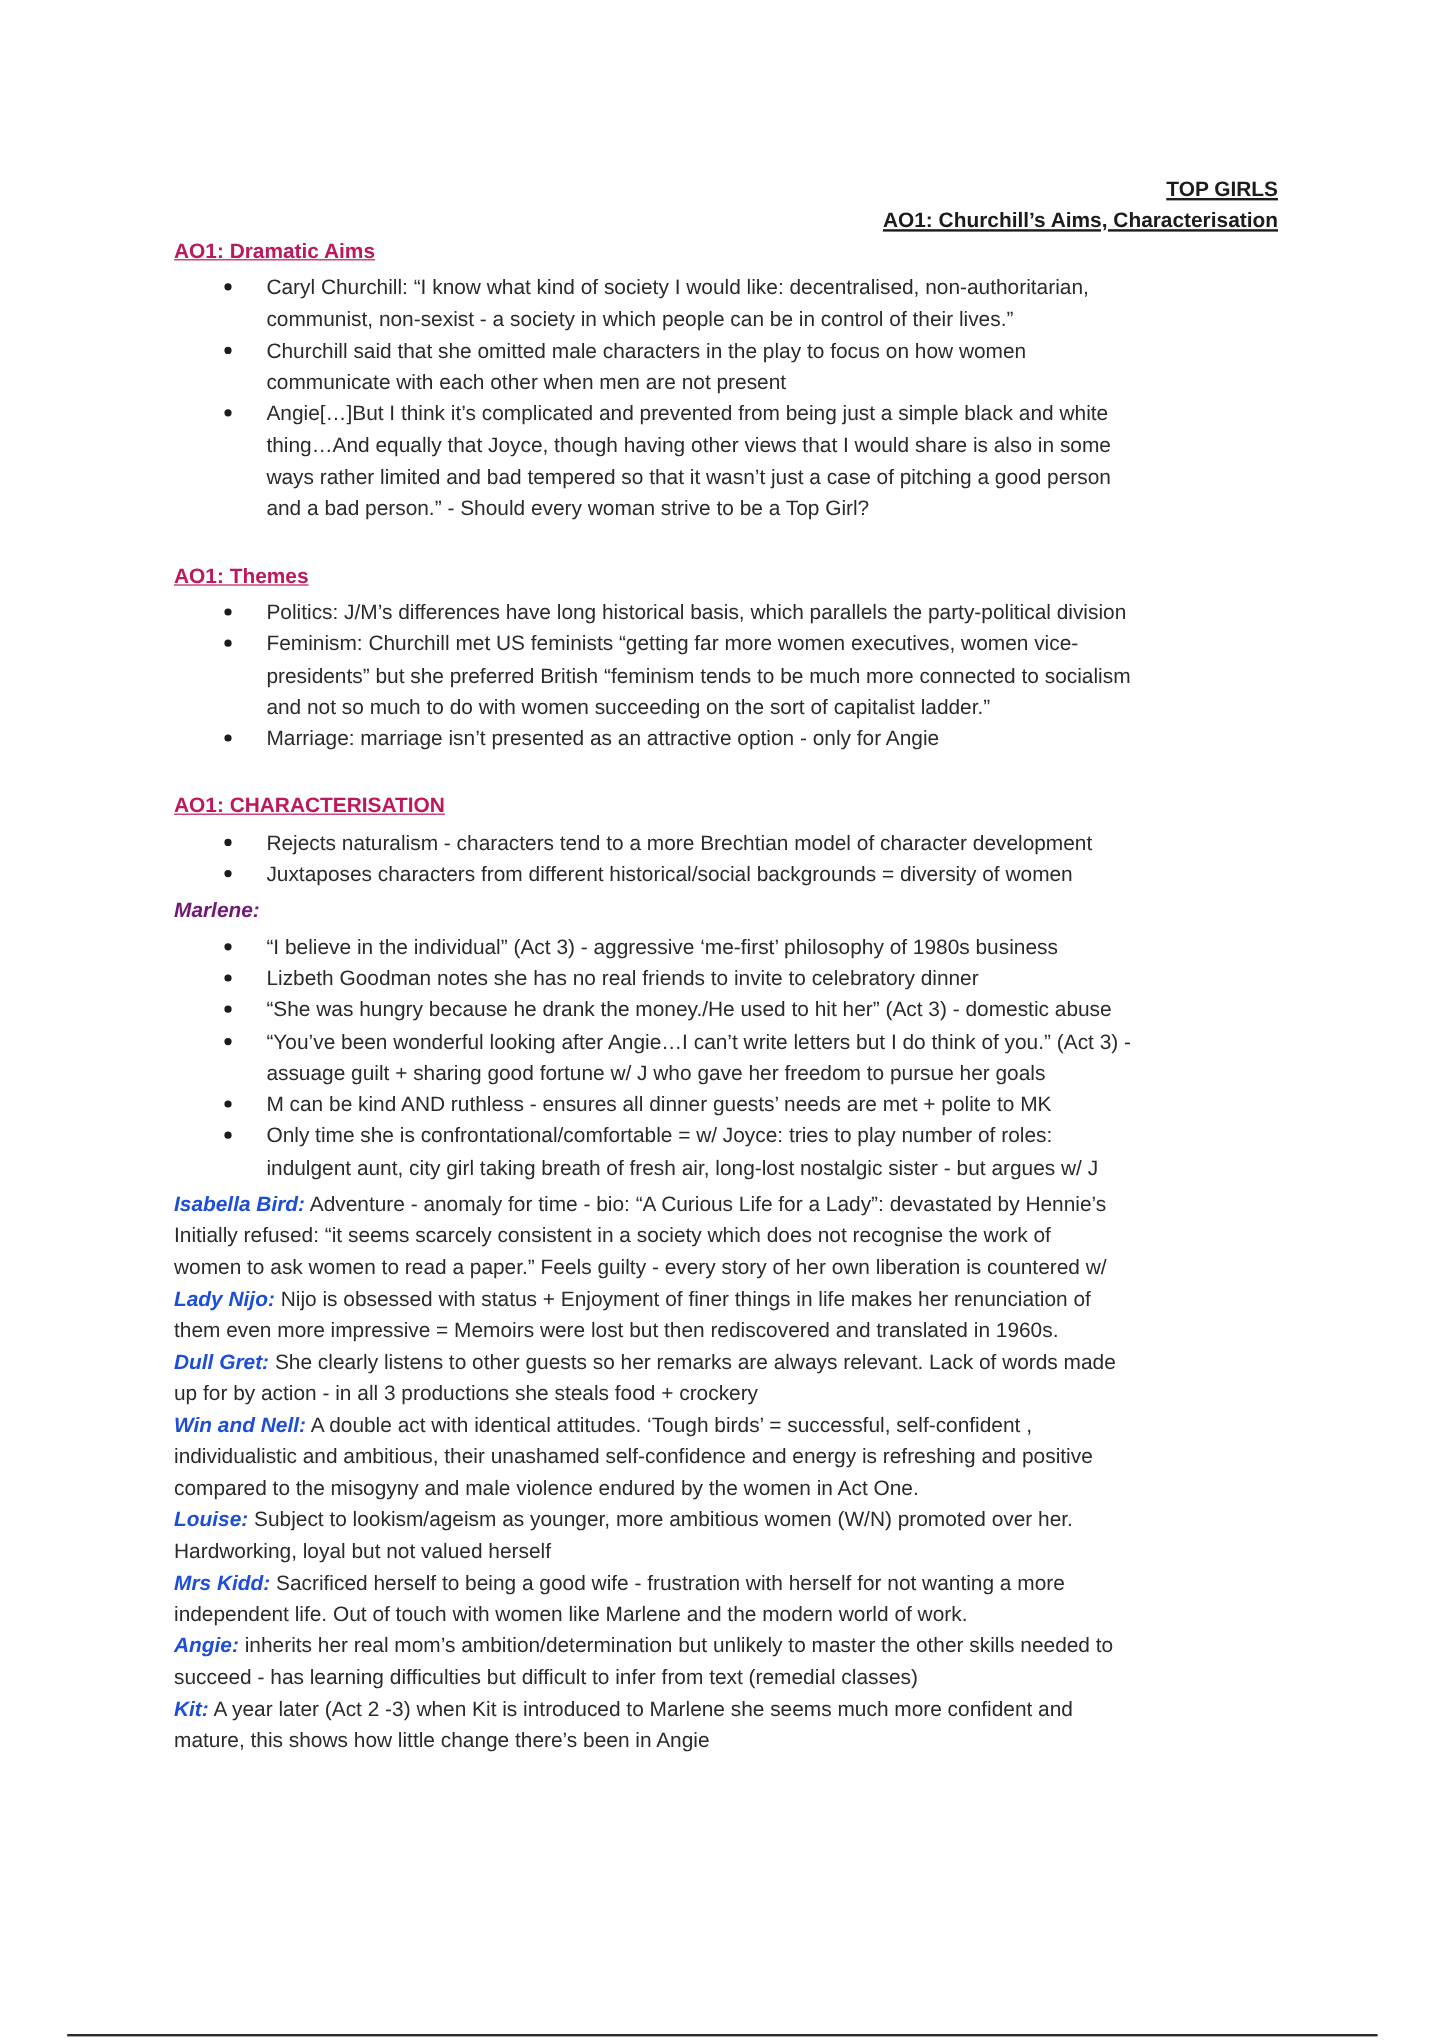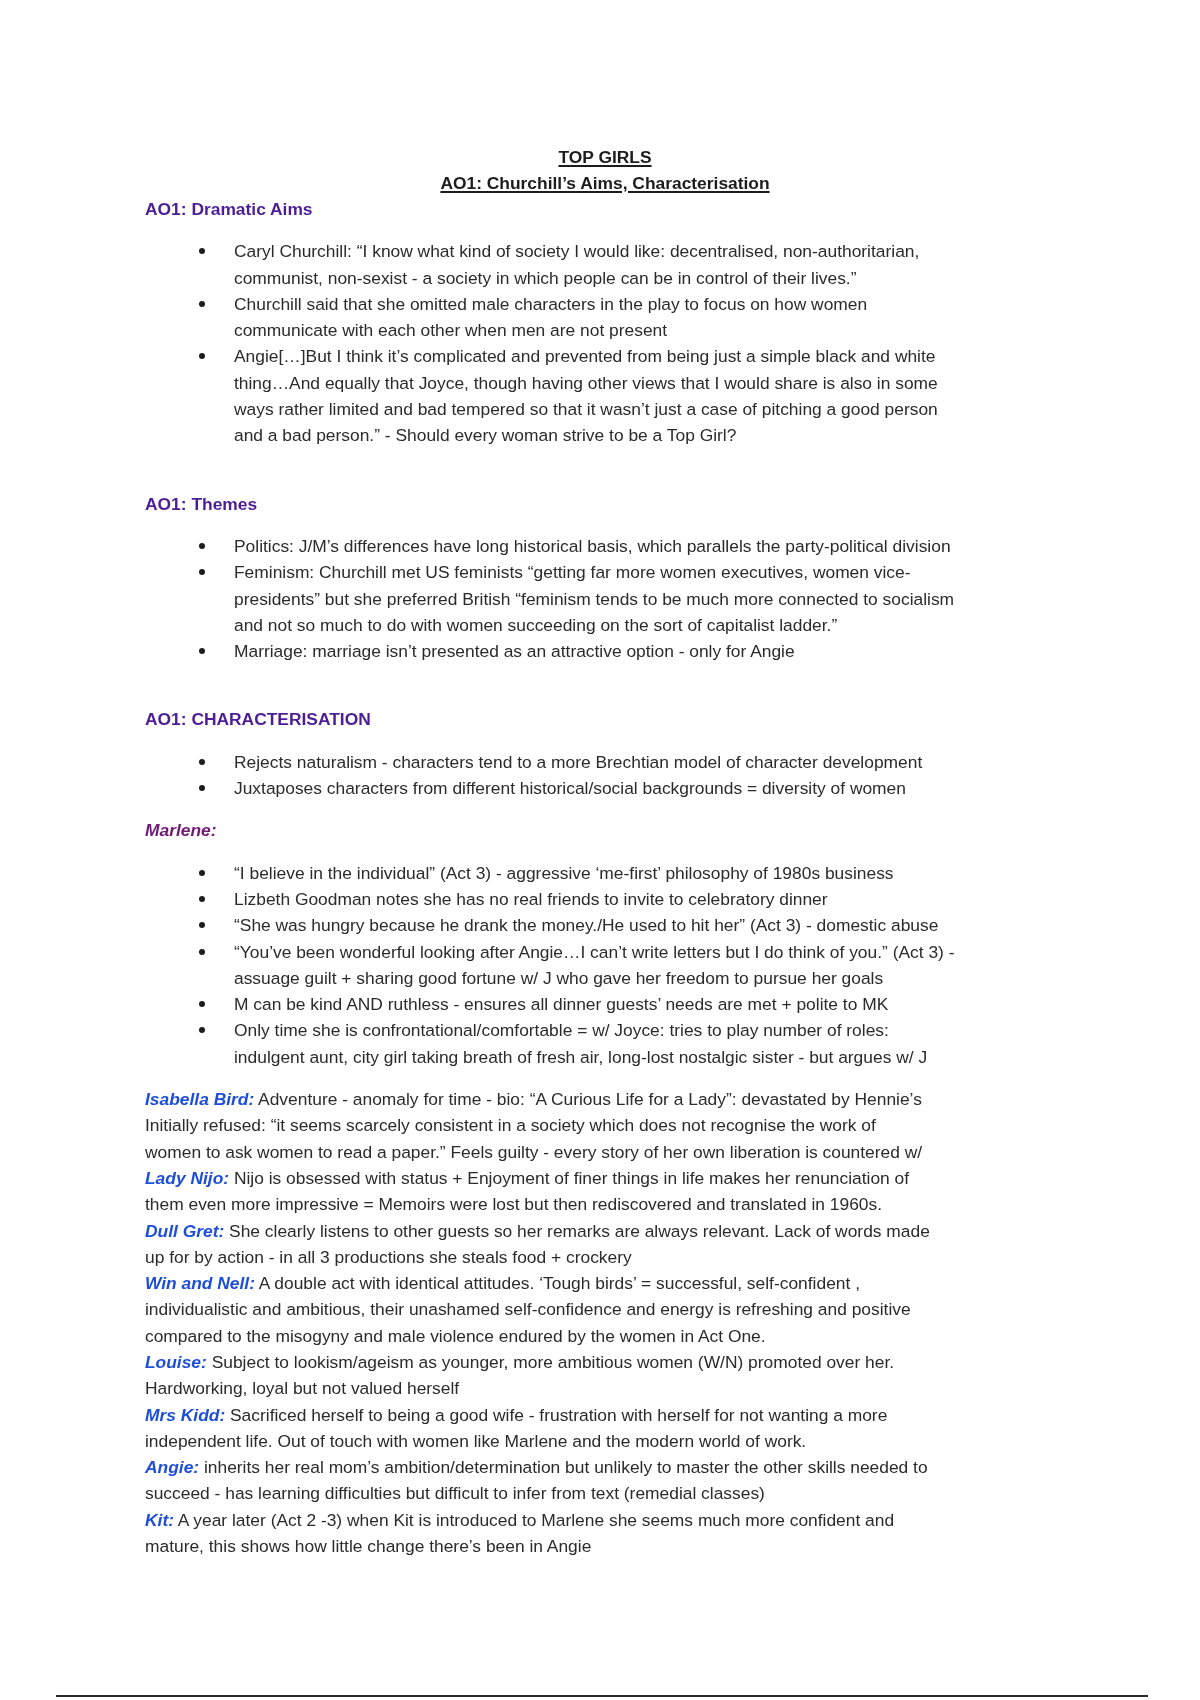--- a/index.html
+++ b/index.html
@@ -17,43 +17,44 @@
     }
     .page {
       position: absolute;
       left: 145px;
       top: 144px;
       width: 920px;
       font-size: 17.4px;
       line-height: 26.3px;
     }
     .title-block {
-      text-align: center;
+      text-align: right;
       width: 920px;
       font-weight: bold;
       color: #1c1c1c;
     }
     .title-block .t {
       text-decoration: underline;
       text-underline-offset: 2px;
       text-decoration-thickness: 1.5px;
       display: block;
       line-height: 26px;
     }
     .section-heading {
       font-weight: bold;
-      color: #4c1d95;
+      color: #be185d;
       line-height: 26.3px;
+      text-decoration: underline;
     }
     .gap {
       height: 26px;
     }
     ul.bullets {
       list-style: none;
-      margin: 16px;
+      margin: 4px;
       padding: 0;
     }
     ul.bullets li {
       position: relative;
       padding-left: 73px;
     }
     ul.bullets li .dot {
       position: absolute;
       left: 38px;
       top: 10px;

